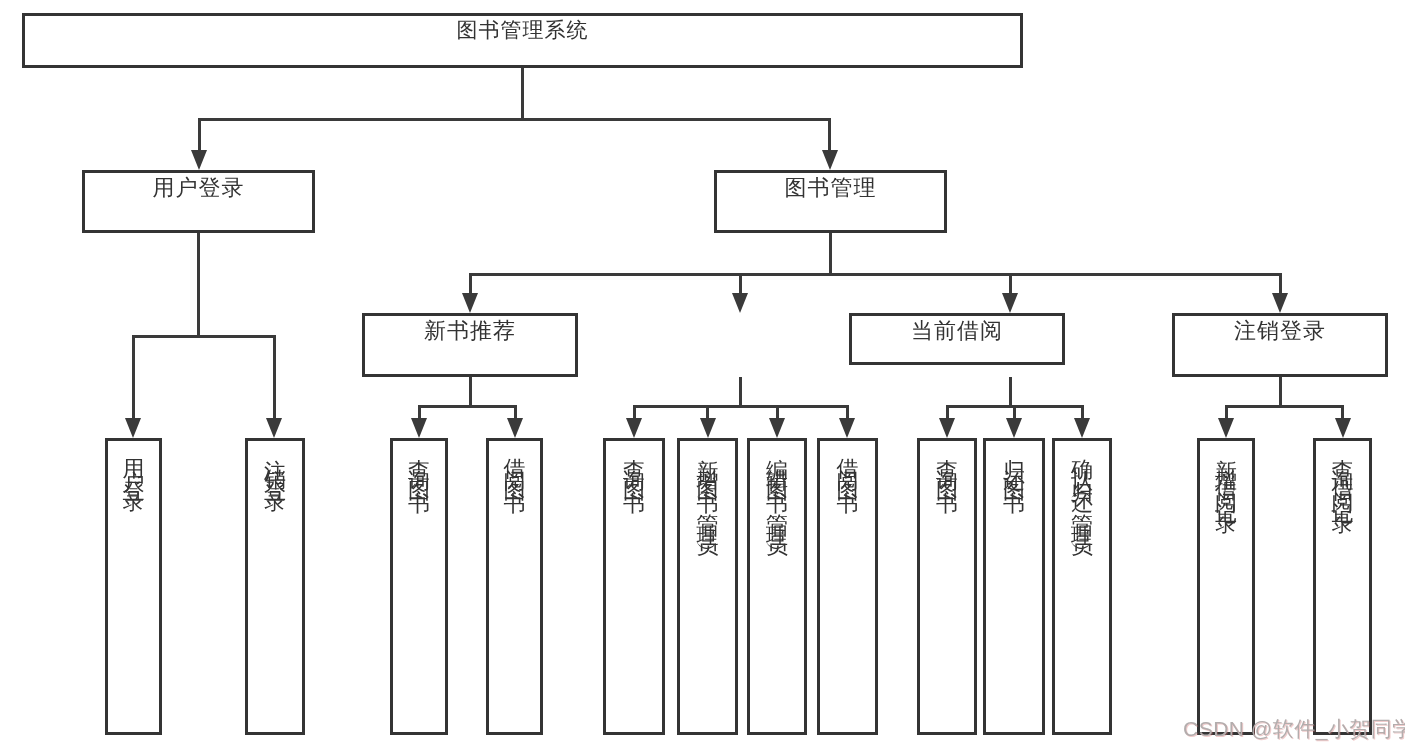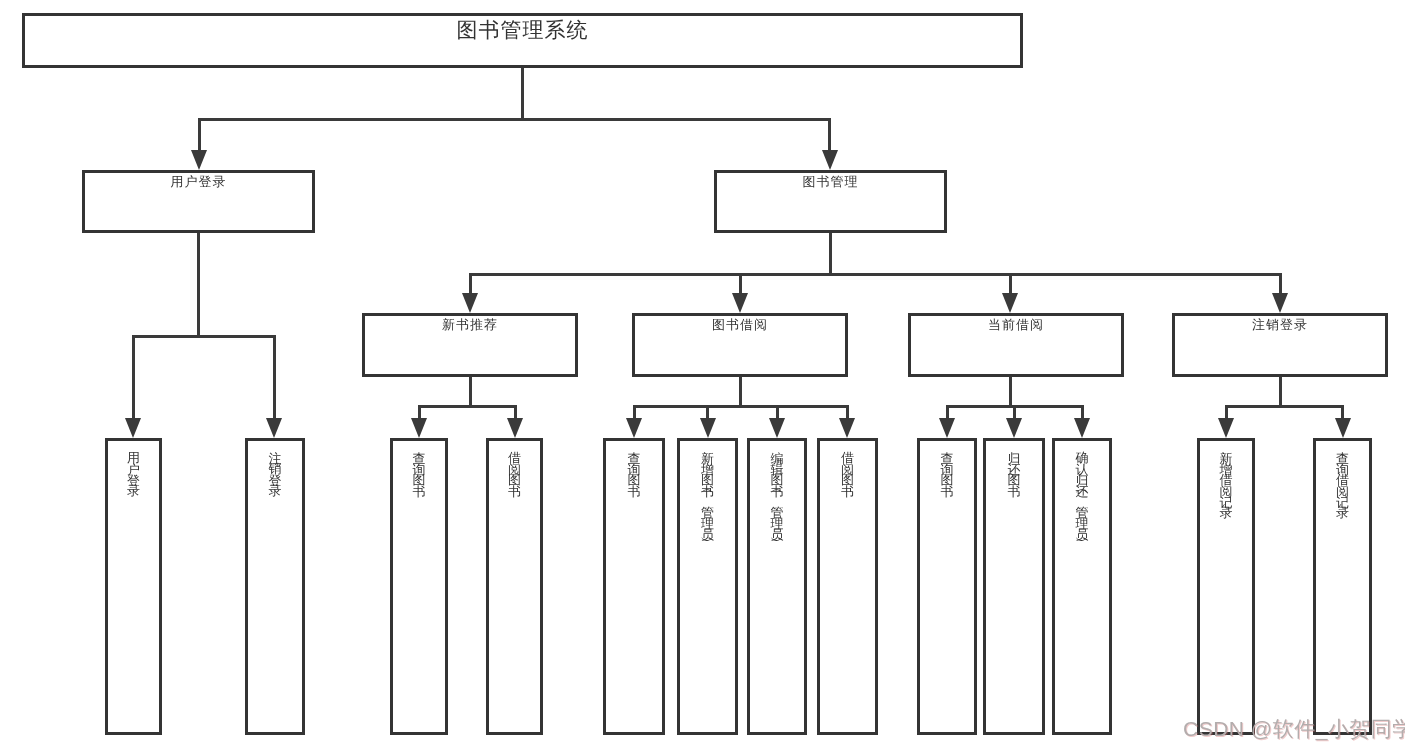--- a/index.html
+++ b/index.html
@@ -4,21 +4,21 @@
 <style>
   html,body{margin:0;padding:0;background:#ffffff;}
   .stage{
     position:relative;width:1405px;height:747px;background:#ffffff;overflow:hidden;
     font-family:"Liberation Sans",sans-serif;color:#333333;
   }
   .box{
     position:absolute;box-sizing:border-box;border:3px solid #343434;background:#ffffff;
     display:flex;align-items:flex-start;justify-content:center;
   }
-  .lbl{font-size:13px;color:#333333;letter-spacing:1px;white-space:nowrap;}
+  .lbl{font-size:22px;color:#333333;letter-spacing:1px;white-space:nowrap;}
   .root .lbl{font-size:21px;}
   .lbl.v{
     writing-mode:vertical-rl;text-orientation:mixed;
     letter-spacing:11px;white-space:normal;line-height:1;
   }
   .hline,.vline{position:absolute;background:#3a3a3a;}
   .hline{height:3px;}
   .vline{width:3px;}
   .arrow{
     position:absolute;width:0;height:0;
@@ -44,25 +44,22 @@
   </div>
 
   <div class="box" style="left:714px;top:170px;width:233px;height:63px">
     <span class="lbl">图书管理</span>
   </div>
 
   <div class="box" style="left:362px;top:313px;width:216px;height:64px">
     <span class="lbl">新书推荐</span>
   </div>
 
-  <div class="box" style="left:632px;top:313px;width:216px;height:64px">
-    <span class="lbl">图书借阅</span>
-  </div>
 
-  <div class="box" style="left:908px;top:313px;width:216px;height:64px">
+  <div class="box" style="left:849px;top:313px;width:216px;height:52px">
     <span class="lbl">当前借阅</span>
   </div>
 
   <div class="box" style="left:1172px;top:313px;width:216px;height:64px">
     <span class="lbl">注销登录</span>
   </div>
 
   <div class="box" style="left:105px;top:438px;width:57px;height:297px">
     <span class="lbl v">用户登录</span>
   </div>

